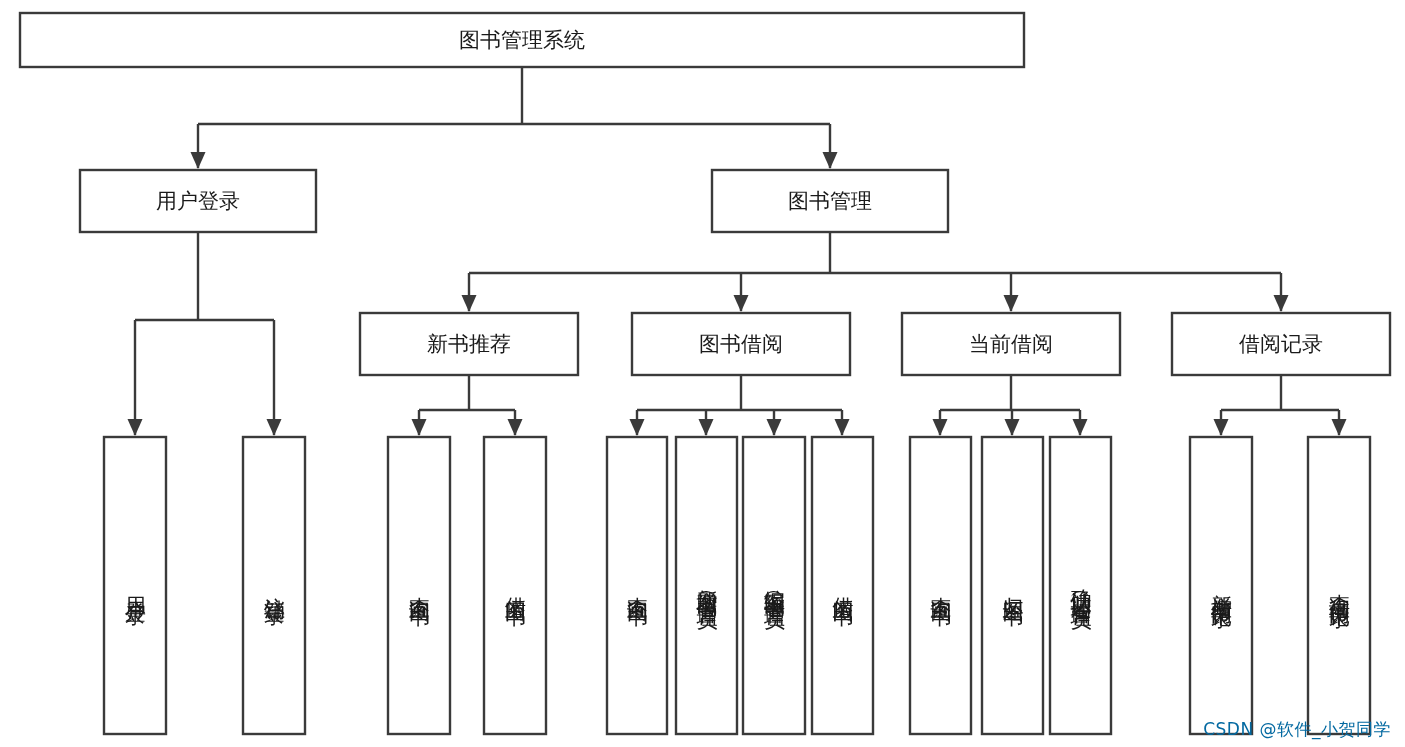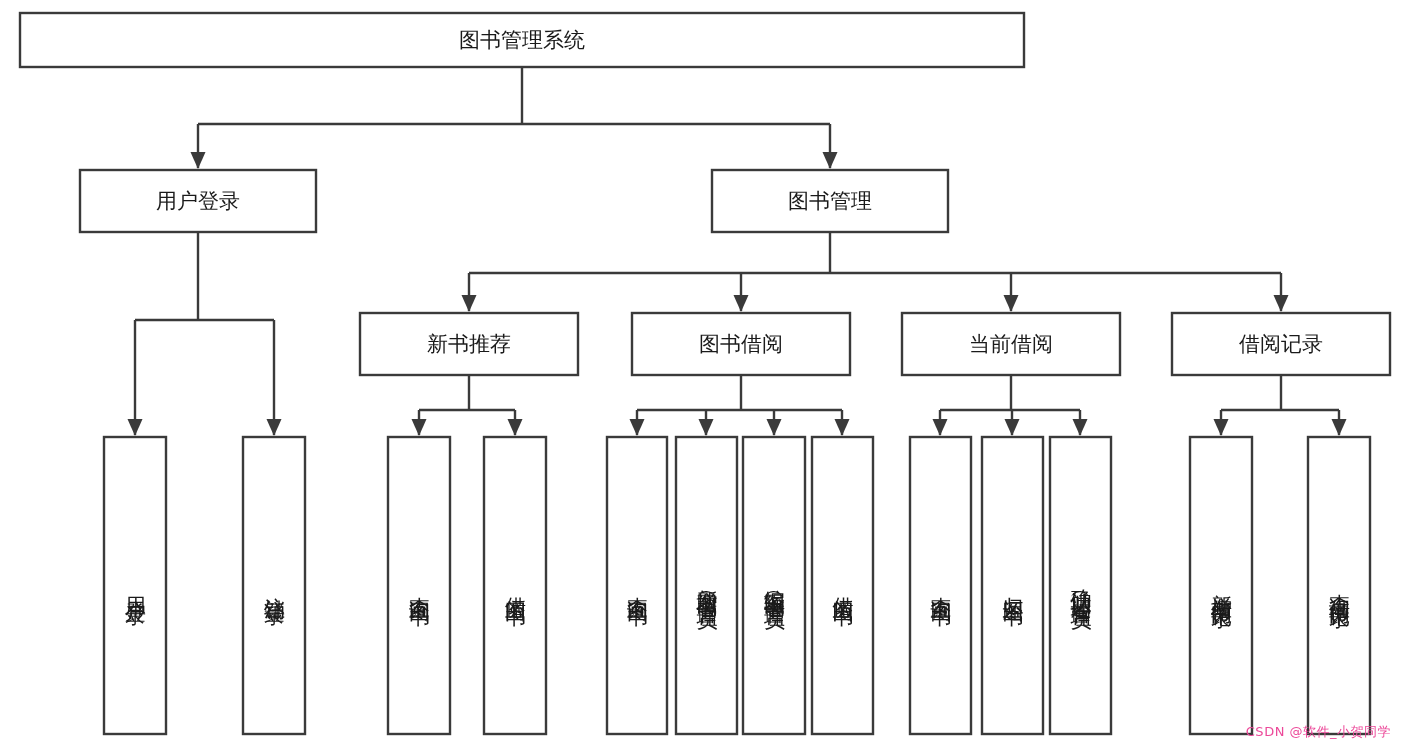--- a/index.html
+++ b/index.html
@@ -63,22 +63,22 @@
     align-items: center;
     justify-content: center;
     white-space: nowrap;
     pointer-events: none;
   }
   #watermark {
     position: absolute;
     right: 14px;
     bottom: 6px;
     font-family: "DejaVu Sans", "Liberation Sans", sans-serif;
-    font-size: 13px;
-    color: #ec4899;
+    font-size: 17px;
+    color: #0369a1;
     letter-spacing: 0.5px;
     white-space: nowrap;
   }
 </style>
 </head>
 <body>
 
 <div id="diagram-root">
   <svg id="tree-svg" viewBox="0 0 1405 747" xmlns="http://www.w3.org/2000/svg">
     <g id="connectors-layer">

